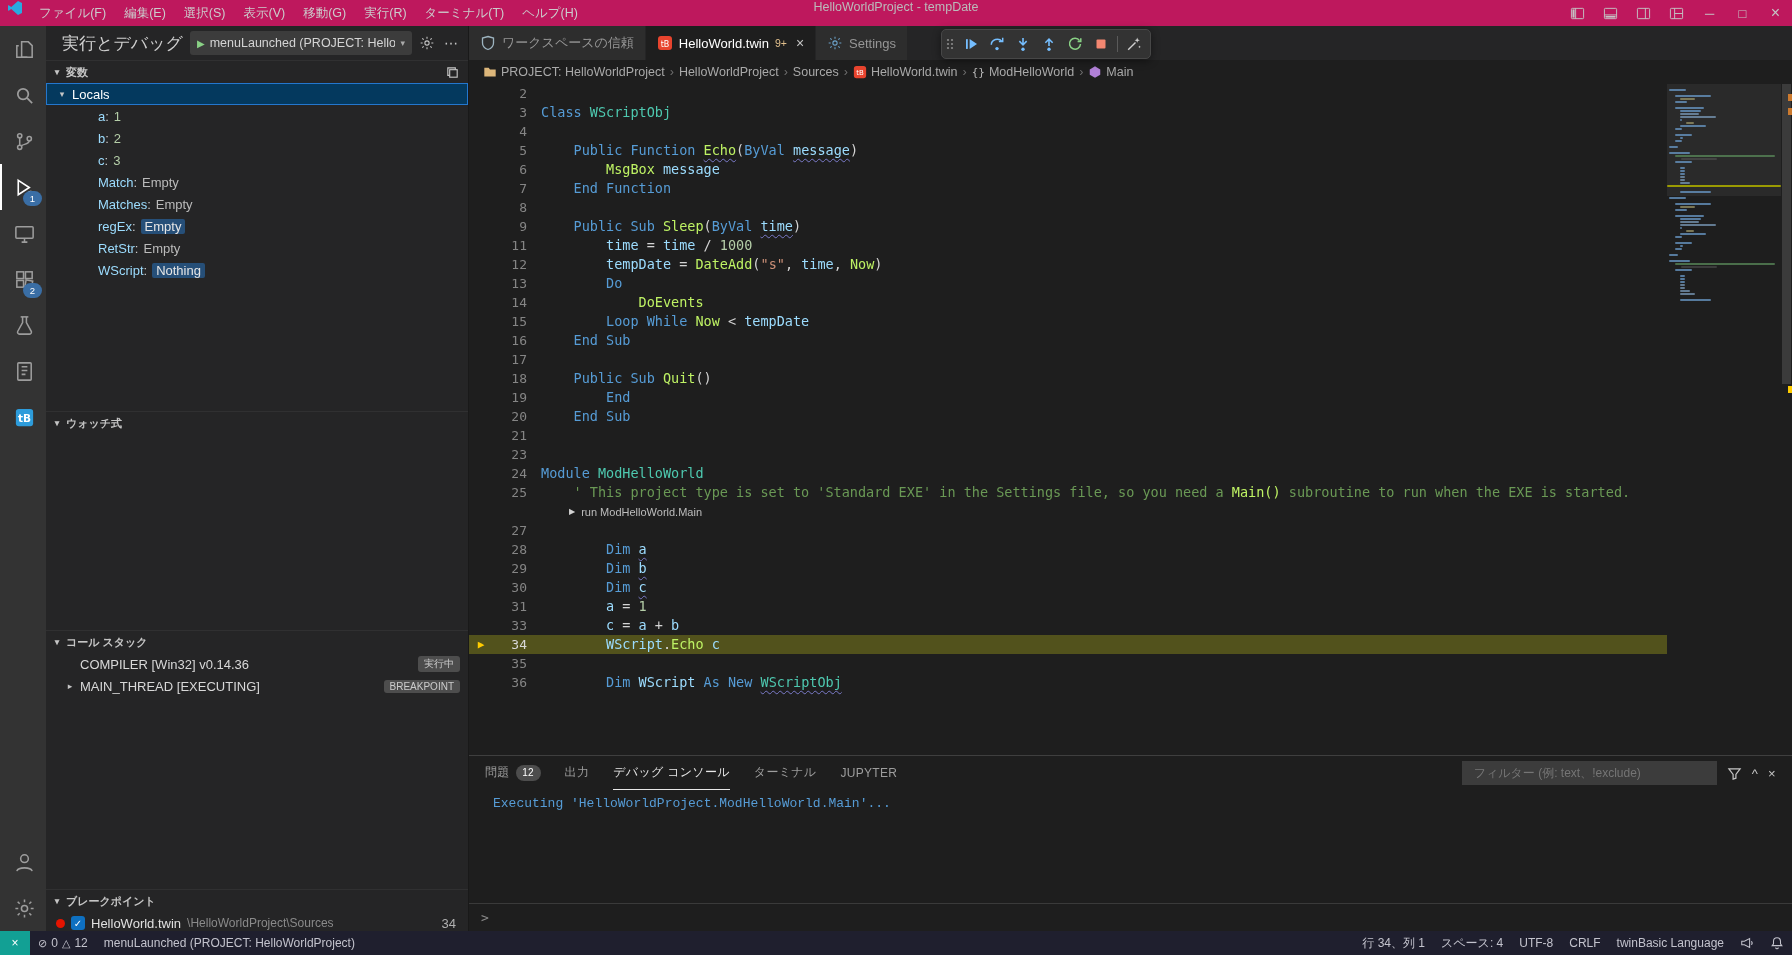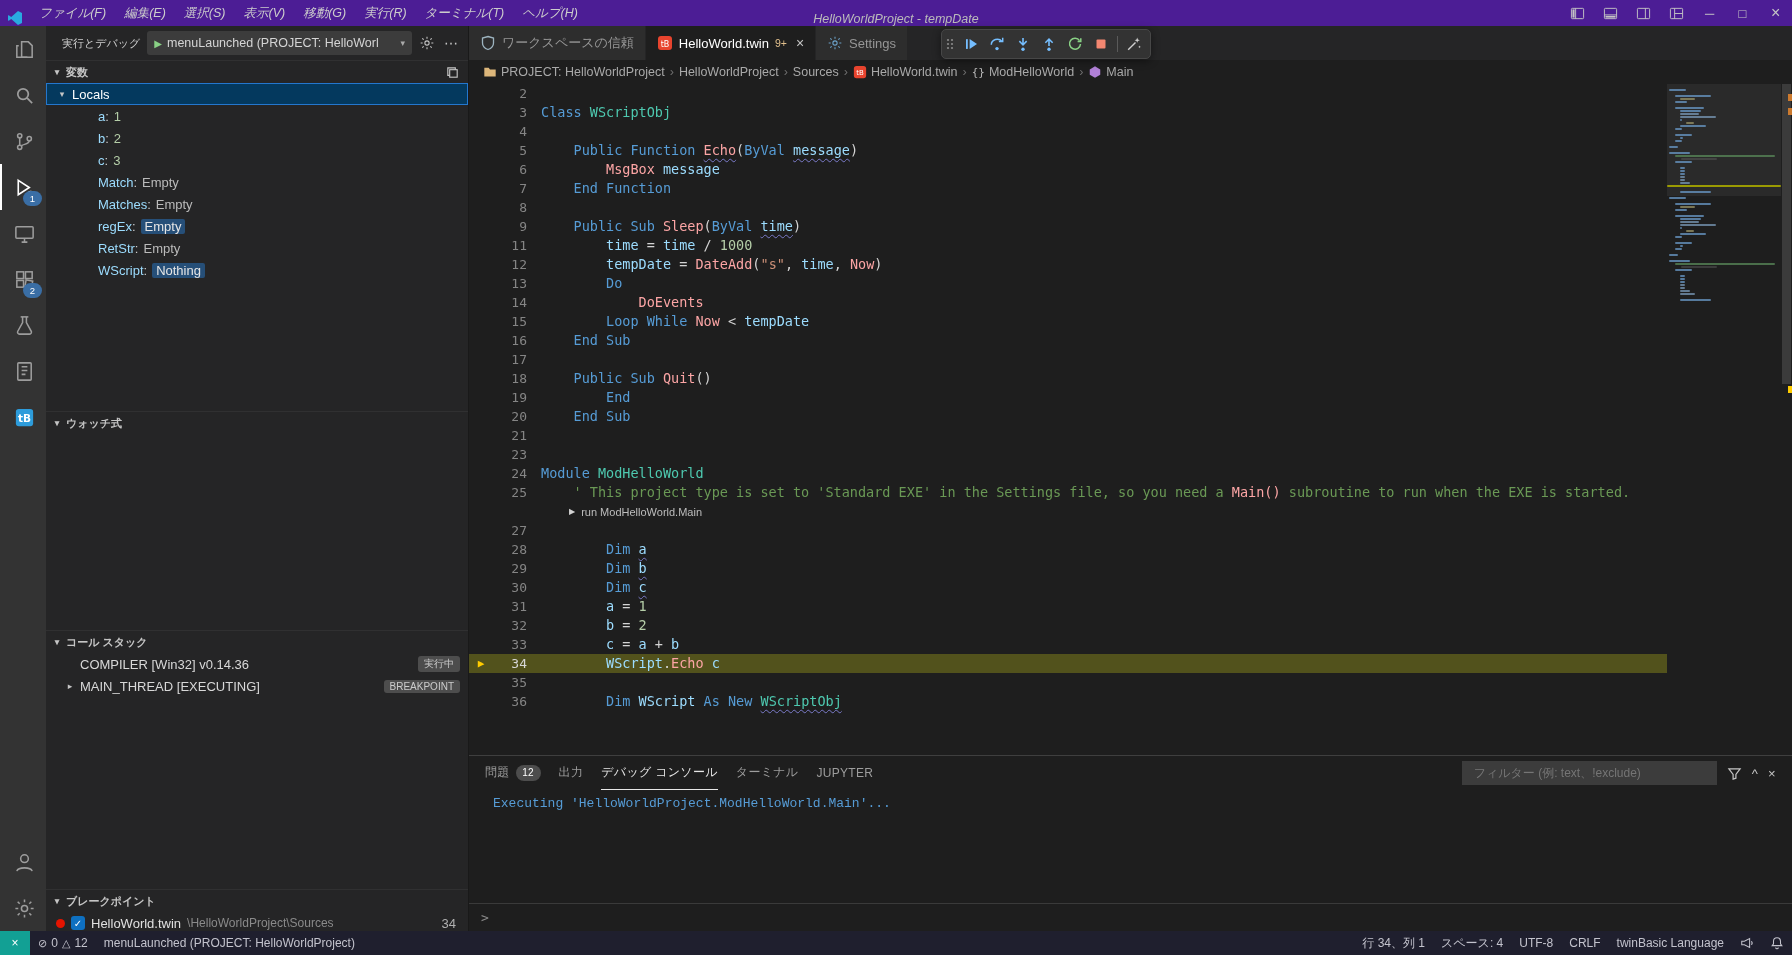--- a/index.html
+++ b/index.html
@@ -1,22 +1,22 @@
 <!DOCTYPE html>
 <html><head>
 <meta charset="utf-8">
 <style>
   html,body{margin:0;padding:0;}
   body{width:1792px;height:955px;overflow:hidden;background:#1e1e1e;
        font-family:"Liberation Sans",sans-serif;color:#cccccc;}
   .app{width:100%;height:100%;display:flex;flex-direction:column;}
 
   
-  .titlebar{flex:0 0 26px;height:26px;background:#4c1d95;display:flex;align-items:flex-end;
-            font-size:12.5px;color:#cccccc;position:relative;font-style:italic;}
+  .titlebar{flex:0 0 26px;height:26px;background:#be185d;display:flex;align-items:flex-start;
+            font-size:12.5px;color:#cccccc;position:relative;}
   .logo{width:30px;display:flex;align-items:center;justify-content:center;}
   .logo svg{width:16px;height:16px;}
   .menus{display:flex;height:100%;z-index:2;}
   .menu-item{padding:0 9px;display:flex;align-items:center;white-space:nowrap;}
   .title-center{position:absolute;left:0;right:0;text-align:center;color:#bbbbbb;pointer-events:none;}
   .controls{margin-left:auto;display:flex;height:100%;z-index:2;}
   .ctrl{width:33px;display:flex;align-items:center;justify-content:center;color:#c5c5c5;font-size:13px;}
   .ctrl svg{width:15px;height:15px;}
 
   .main{flex:1;display:flex;min-height:0;}
@@ -28,21 +28,21 @@
   .act-item.active{color:#ffffff;border-left-color:#ffffff;}
   .act-item svg{width:23px;height:23px;}
   .act-badge{position:absolute;right:4px;bottom:4px;background:#3a6ea5;color:#fff;border-radius:9px;
              min-width:15px;height:15px;font-size:9.5px;display:flex;align-items:center;justify-content:center;padding:0 2px;}
   .act-spacer{flex:1;}
 
   
   .sidebar{width:423px;flex:0 0 423px;background:#252526;display:flex;flex-direction:column;
            font-size:13px;border-right:1px solid #191919;box-sizing:border-box;}
   .sb-header{flex:0 0 34px;display:flex;align-items:center;gap:7px;padding:0 8px 0 16px;}
-  .sb-title{font-size:11px;color:#cfcfcf;white-space:nowrap;}
+  .sb-title{font-size:17px;color:#cfcfcf;white-space:nowrap;}
   .debug-config{flex:1;min-width:0;height:24px;background:#3c3c3c;border-radius:3px;display:flex;
                 align-items:center;gap:5px;padding:0 7px;font-size:12.5px;color:#d4d4d4;}
   .play-glyph{color:#89d185;font-size:10px;}
   .config-label{flex:1;overflow:hidden;white-space:nowrap;}
   .config-chev{color:#aaaaaa;font-size:9px;}
   .sb-header-icon{color:#c5c5c5;display:flex;}
   .sb-header-icon svg{width:16px;height:16px;}
   .more-glyph{color:#c5c5c5;font-size:14px;padding:0 2px;}
 
   .section{display:flex;flex-direction:column;border-top:1px solid #303031;min-height:0;overflow:hidden;}
@@ -117,21 +117,21 @@
   .code-row.current{background:#52521c;}
   .g-glyph{flex:0 0 24px;width:24px;text-align:center;color:#ffcc00;font-size:11px;}
   .g-num{flex:0 0 34px;width:34px;text-align:right;color:#858585;font-size:13px;}
   .current .g-num{color:#d7d7d7;}
   .l-text{padding-left:14px;}
   .codelens-row{height:19px;display:flex;align-items:center;gap:6px;padding-left:100px;
                 font-family:"Liberation Sans",sans-serif;font-size:11px;color:#bdbdbd;}
   .codelens-play{color:#d4d4d4;font-size:8px;}
   .wavy{text-decoration-line:underline;text-decoration-style:wavy;text-decoration-color:#7a7ac8;
         text-decoration-thickness:1px;text-underline-offset:3px;}
-  .tk-k{color:#569cd6}.tk-f{color:#fca5a5}.tk-v{color:#9cdcfe}.tk-t{color:#4ec9b0}
+  .tk-k{color:#569cd6}.tk-f{color:#bef264}.tk-v{color:#9cdcfe}.tk-t{color:#4ec9b0}
   .tk-s{color:#ce9178}.tk-num{color:#b5cea8}.tk-c{color:#6a9955}.tk-p{color:#d4d4d4}.tk-dt{color:#d7ba7d}
 
   .minimap{position:absolute;top:0;bottom:0;right:11px;width:114px;padding-top:2px;box-sizing:border-box;}
   .mm-slider{position:absolute;left:0;right:0;top:0;height:112px;background:rgba(121,121,121,.14);}
   .mm-line{height:2px;margin-bottom:1px;border-radius:1px;}
   .vscroll{position:absolute;top:0;bottom:0;right:0;width:11px;}
   .vthumb{position:absolute;top:0;left:1px;right:1px;height:300px;background:rgba(121,121,121,.32);}
   .ruler-mark{position:absolute;right:0;width:4px;height:7px;}
 
   
@@ -574,21 +574,20 @@
             <div class="code-row"><span class="g-glyph"></span><span class="g-num">25</span><span class="l-text"><span class="tk-p">    </span><span class="tk-c">' This project type is set to 'Standard EXE' in the Settings file, so you need a </span><span class="tk-f">Main()</span><span class="tk-c"> subroutine to run when the EXE is started.</span></span></div>
             <div class="codelens-row">
               <span class="codelens-play">▶</span>
               <span>run ModHelloWorld.Main</span>
             </div>
             <div class="code-row"><span class="g-glyph"></span><span class="g-num">27</span><span class="l-text"></span></div>
             <div class="code-row"><span class="g-glyph"></span><span class="g-num">28</span><span class="l-text"><span class="tk-p">        </span><span class="tk-k">Dim</span><span class="tk-p"> </span><span class="tk-v wavy">a</span></span></div>
             <div class="code-row"><span class="g-glyph"></span><span class="g-num">29</span><span class="l-text"><span class="tk-p">        </span><span class="tk-k">Dim</span><span class="tk-p"> </span><span class="tk-v wavy">b</span></span></div>
             <div class="code-row"><span class="g-glyph"></span><span class="g-num">30</span><span class="l-text"><span class="tk-p">        </span><span class="tk-k">Dim</span><span class="tk-p"> </span><span class="tk-v wavy">c</span></span></div>
             <div class="code-row"><span class="g-glyph"></span><span class="g-num">31</span><span class="l-text"><span class="tk-p">        </span><span class="tk-v">a</span><span class="tk-p"> = </span><span class="tk-num">1</span></span></div>
-            <div class="code-row"><span class="g-glyph"></span><span class="g-num">32</span><span class="l-text"><span class="tk-p">        </span><span class="tk-v">b</span><span class="tk-p"> = </span><span class="tk-num">2</span></span></div>
             <div class="code-row"><span class="g-glyph"></span><span class="g-num">33</span><span class="l-text"><span class="tk-p">        </span><span class="tk-v">c</span><span class="tk-p"> = </span><span class="tk-v">a</span><span class="tk-p"> + </span><span class="tk-v">b</span></span></div>
             <div class="code-row current"><span class="g-glyph">▶</span><span class="g-num">34</span><span class="l-text"><span class="tk-p">        </span><span class="tk-v">WScript</span><span class="tk-p">.</span><span class="tk-f">Echo</span><span class="tk-p"> </span><span class="tk-v">c</span></span></div>
             <div class="code-row"><span class="g-glyph"></span><span class="g-num">35</span><span class="l-text"></span></div>
             <div class="code-row"><span class="g-glyph"></span><span class="g-num">36</span><span class="l-text"><span class="tk-p">        </span><span class="tk-k">Dim</span><span class="tk-p"> </span><span class="tk-v">WScript</span><span class="tk-p"> </span><span class="tk-k">As New </span><span class="tk-t wavy">WScriptObj</span></span></div>
           </div>
         <div class="minimap" id="minimap">
             <div class="mm-slider"></div>
             <div class="mm-line"></div>
             <div class="mm-line" style="margin-left: 2px; width: 16.8px; background: rgb(106, 154, 200); opacity: 0.75;"></div>
             <div class="mm-line"></div>
@@ -665,21 +664,21 @@
         <div class="vscroll">
           <div class="vthumb"></div>
           <div class="ruler-mark" style="top:10px;background:#cc7a2e;"></div>
           <div class="ruler-mark" style="top:24px;background:#cc7a2e;"></div>
           <div class="ruler-mark" style="top:302px;background:#ffcc00;"></div>
         </div>
       </div>
 
       <div class="panel">
         <div class="panel-tabs">
-          <span id="ptabs" style="display:flex;gap:18px;height:100%;">
+          <span id="ptabs" style="display:flex;gap:24px;height:100%;">
               <span class="ptab">
                 <span>問題</span>
                 <span class="ptab-badge">12</span>
               </span>
               <span class="ptab">
                 <span>出力</span>
               </span>
               <span class="ptab active">
                 <span>デバッグ コンソール</span>
               </span>

